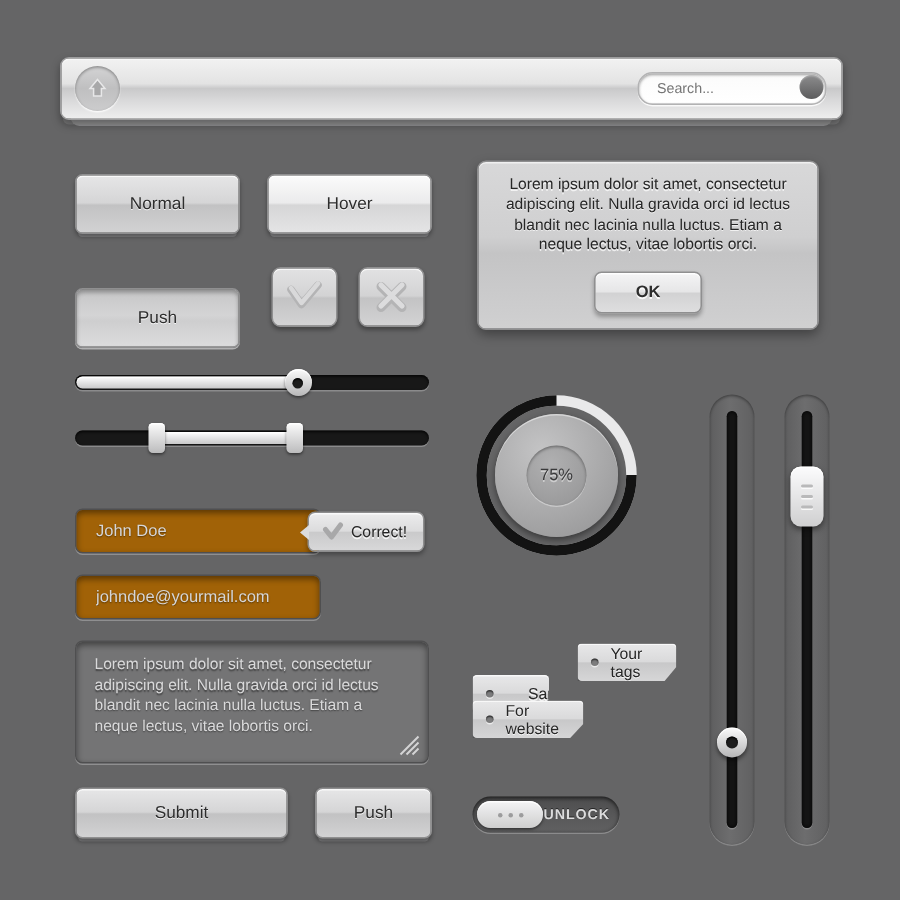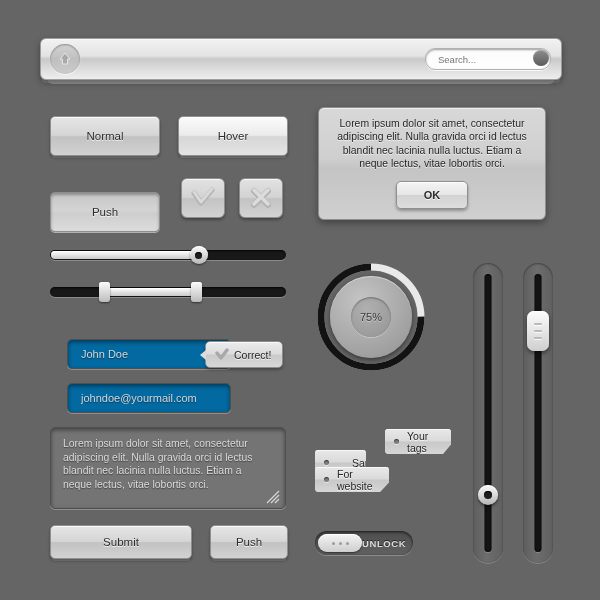--- a/index.html
+++ b/index.html
@@ -136,22 +136,22 @@
     box-shadow:inset 0 1px 1px rgba(0,0,0,.9);}
   .knob-rect{
     position:absolute;width:11px;height:20px;border-radius:3px;top:-5px;
     background:linear-gradient(to bottom,#fbfbfb,#bcbcbd);
     box-shadow:0 1px 2px rgba(0,0,0,.5),inset 0 1px 0 rgba(255,255,255,.9);
     cursor:pointer;
   }
 
   
   .tinput{
-    position:absolute;left:67px;width:164px;height:30px;border-radius:5px;
-    background:#0369a1;border:1px solid #4f4f50;
+    position:absolute;left:50px;width:164px;height:30px;border-radius:5px;
+    background:#a16207;border:1px solid #4f4f50;
     box-shadow:inset 0 2px 4px rgba(0,0,0,.45),0 1px 0 rgba(255,255,255,.28);
     display:flex;align-items:center;padding:0 11px;box-sizing:border-box;
   }
   .tinput input{
     border:0;background:transparent;outline:none;width:100%;
     font-family:"Liberation Sans",sans-serif;font-size:11px;color:#d6d6d7;
     text-shadow:0 1px 1px rgba(0,0,0,.45);
   }
   #input-name{top:339px;}
   #input-email{top:383px;}
@@ -228,21 +228,21 @@
     display:flex;align-items:center;
   }
   .unlock-knob{
     width:44px;height:18px;border-radius:9px;margin-left:3px;
     background:linear-gradient(to bottom,#f4f4f5,#cecece);
     box-shadow:0 1px 2px rgba(0,0,0,.5),inset 0 1px 0 rgba(255,255,255,.9);
     display:flex;align-items:center;justify-content:center;gap:4px;cursor:pointer;
   }
   .unlock-knob i{width:3px;height:3px;border-radius:50%;background:#9c9c9d;display:block;}
   .unlock-label{
-    flex:1;font-size:9.5px;font-weight:bold;color:#dcdcdd;
+    flex:1;text-align:center;font-size:9.5px;font-weight:bold;color:#dcdcdd;
     letter-spacing:.6px;text-shadow:0 -1px 0 rgba(0,0,0,.6);padding-right:6px;
   }
 
   
   .vslider{
     position:absolute;width:30px;height:300px;border-radius:15px;
     background:linear-gradient(to right,#5e5e5f,#6d6d6e 45%,#606061);
     box-shadow:inset 0 1px 2px rgba(0,0,0,.4),0 1px 0 rgba(255,255,255,.22);
   }
   #vslider1{left:473px;top:263px;}

